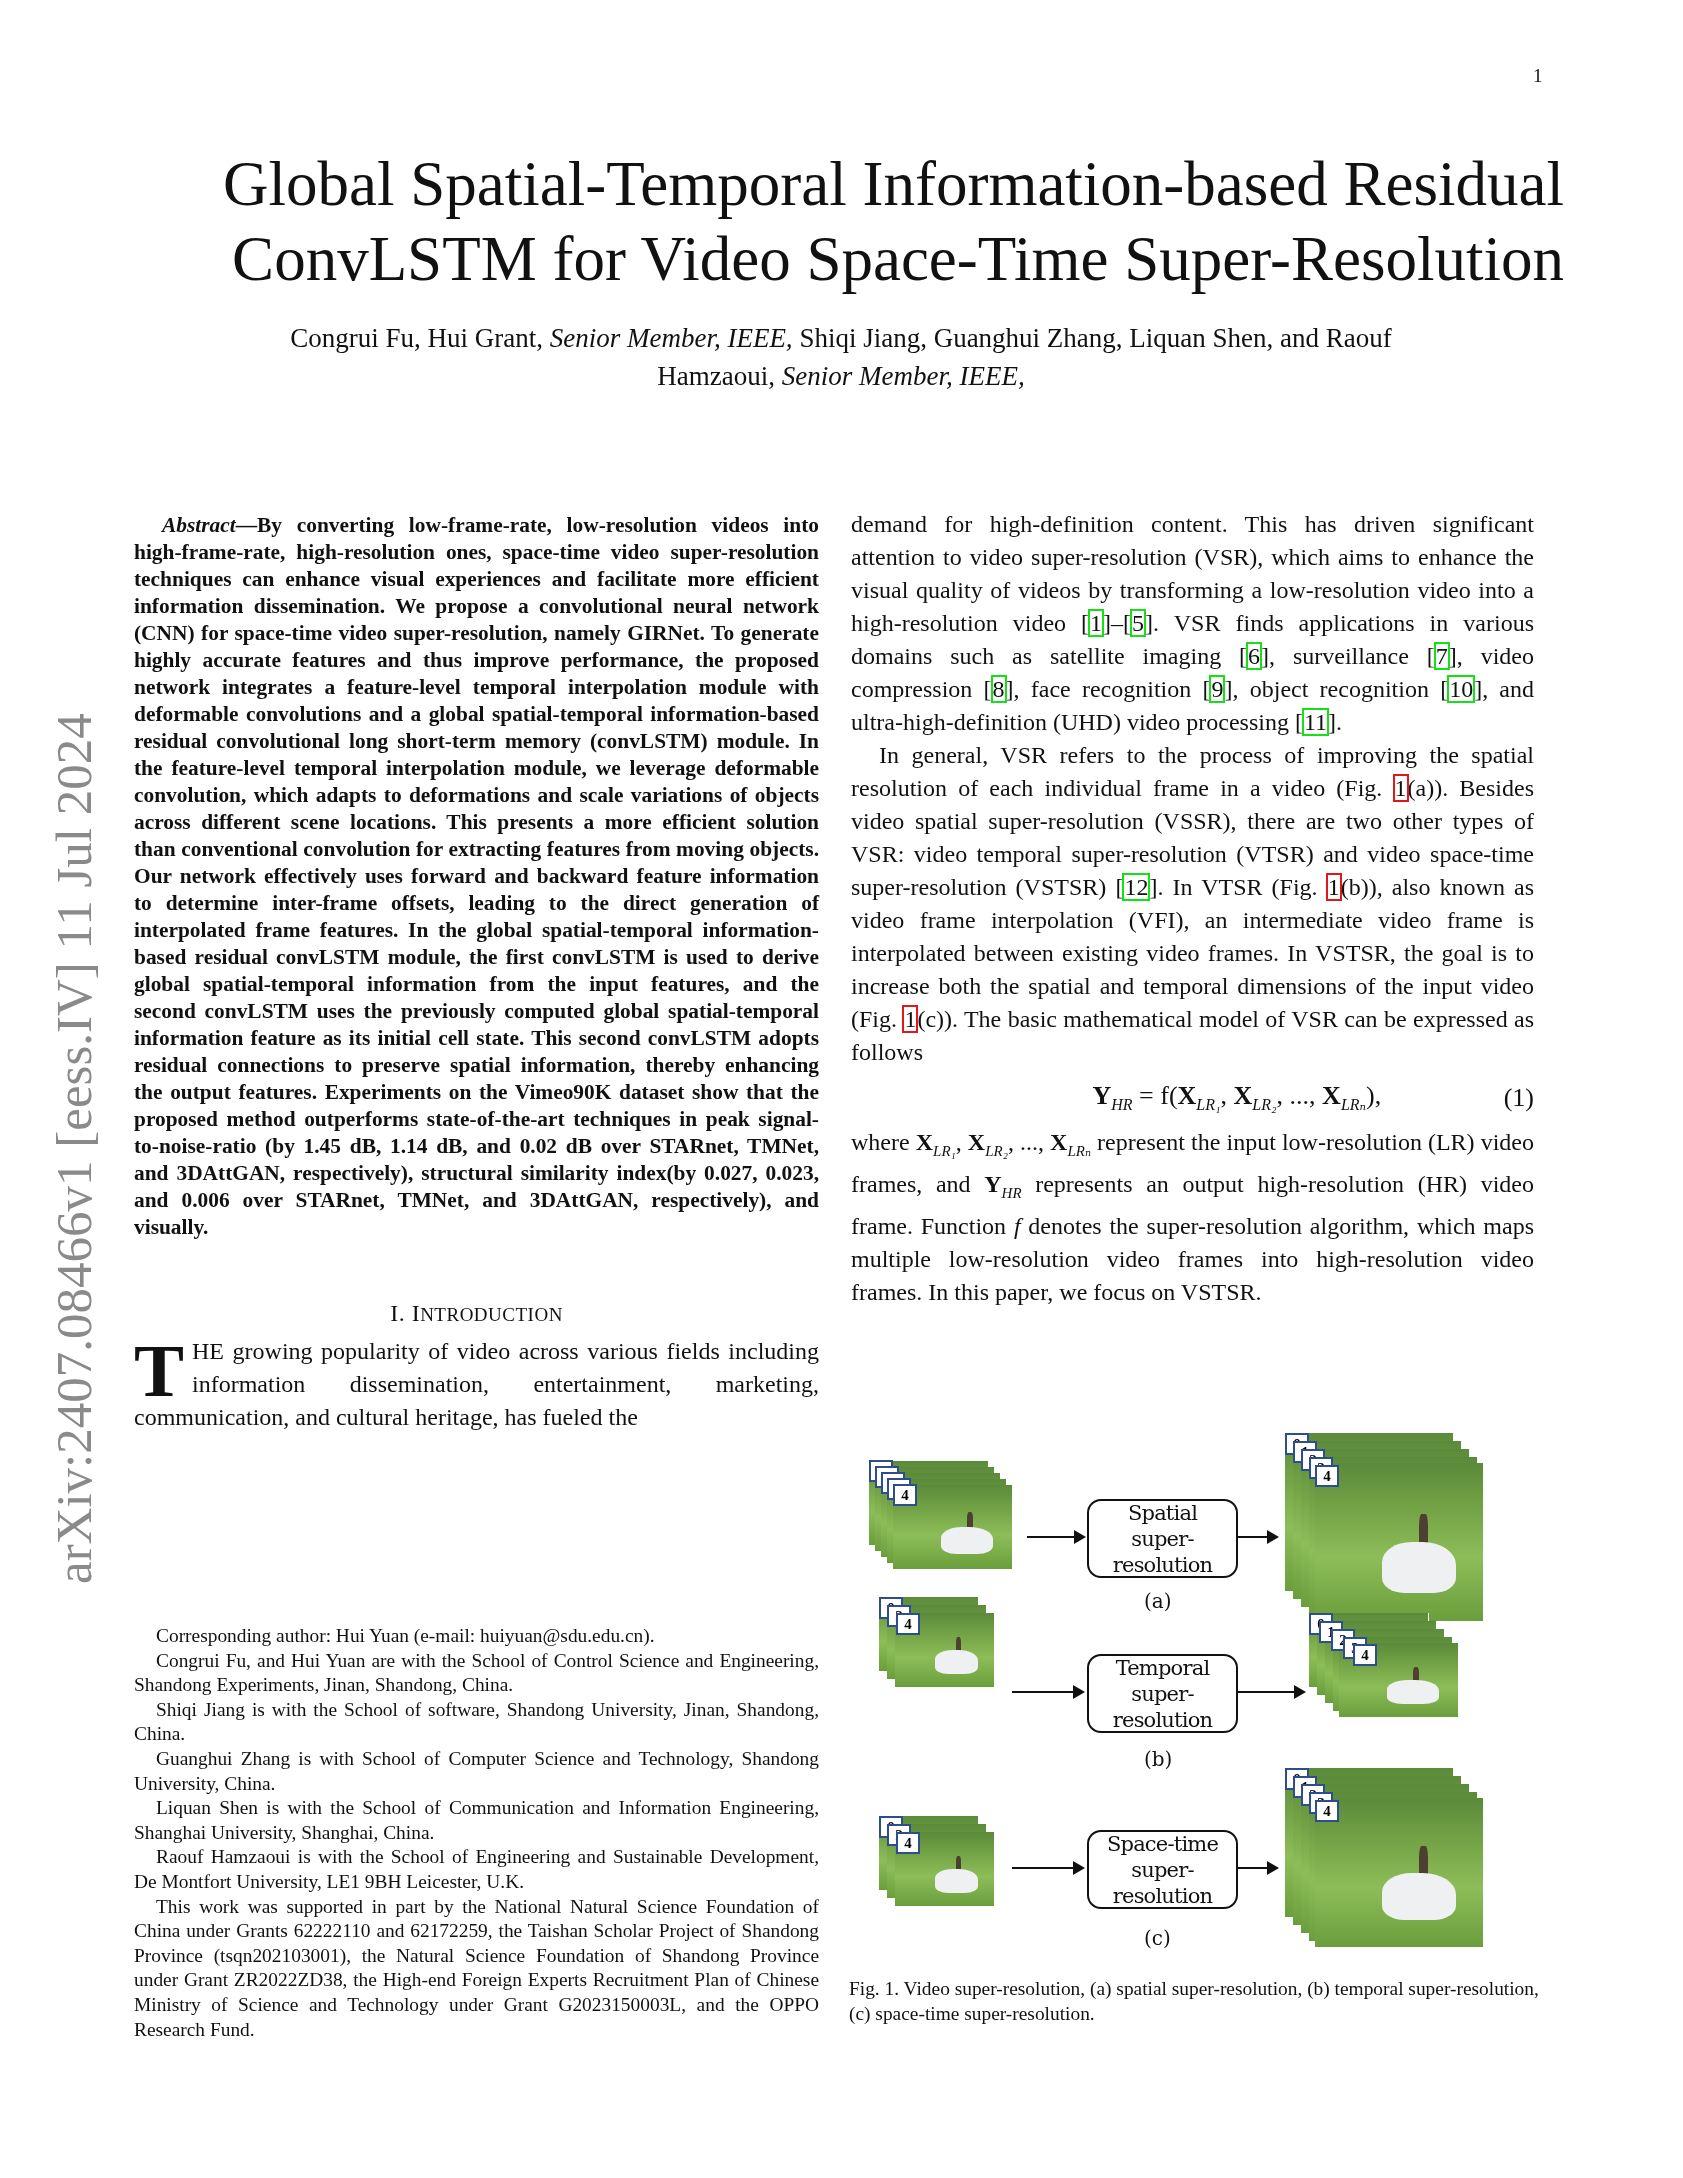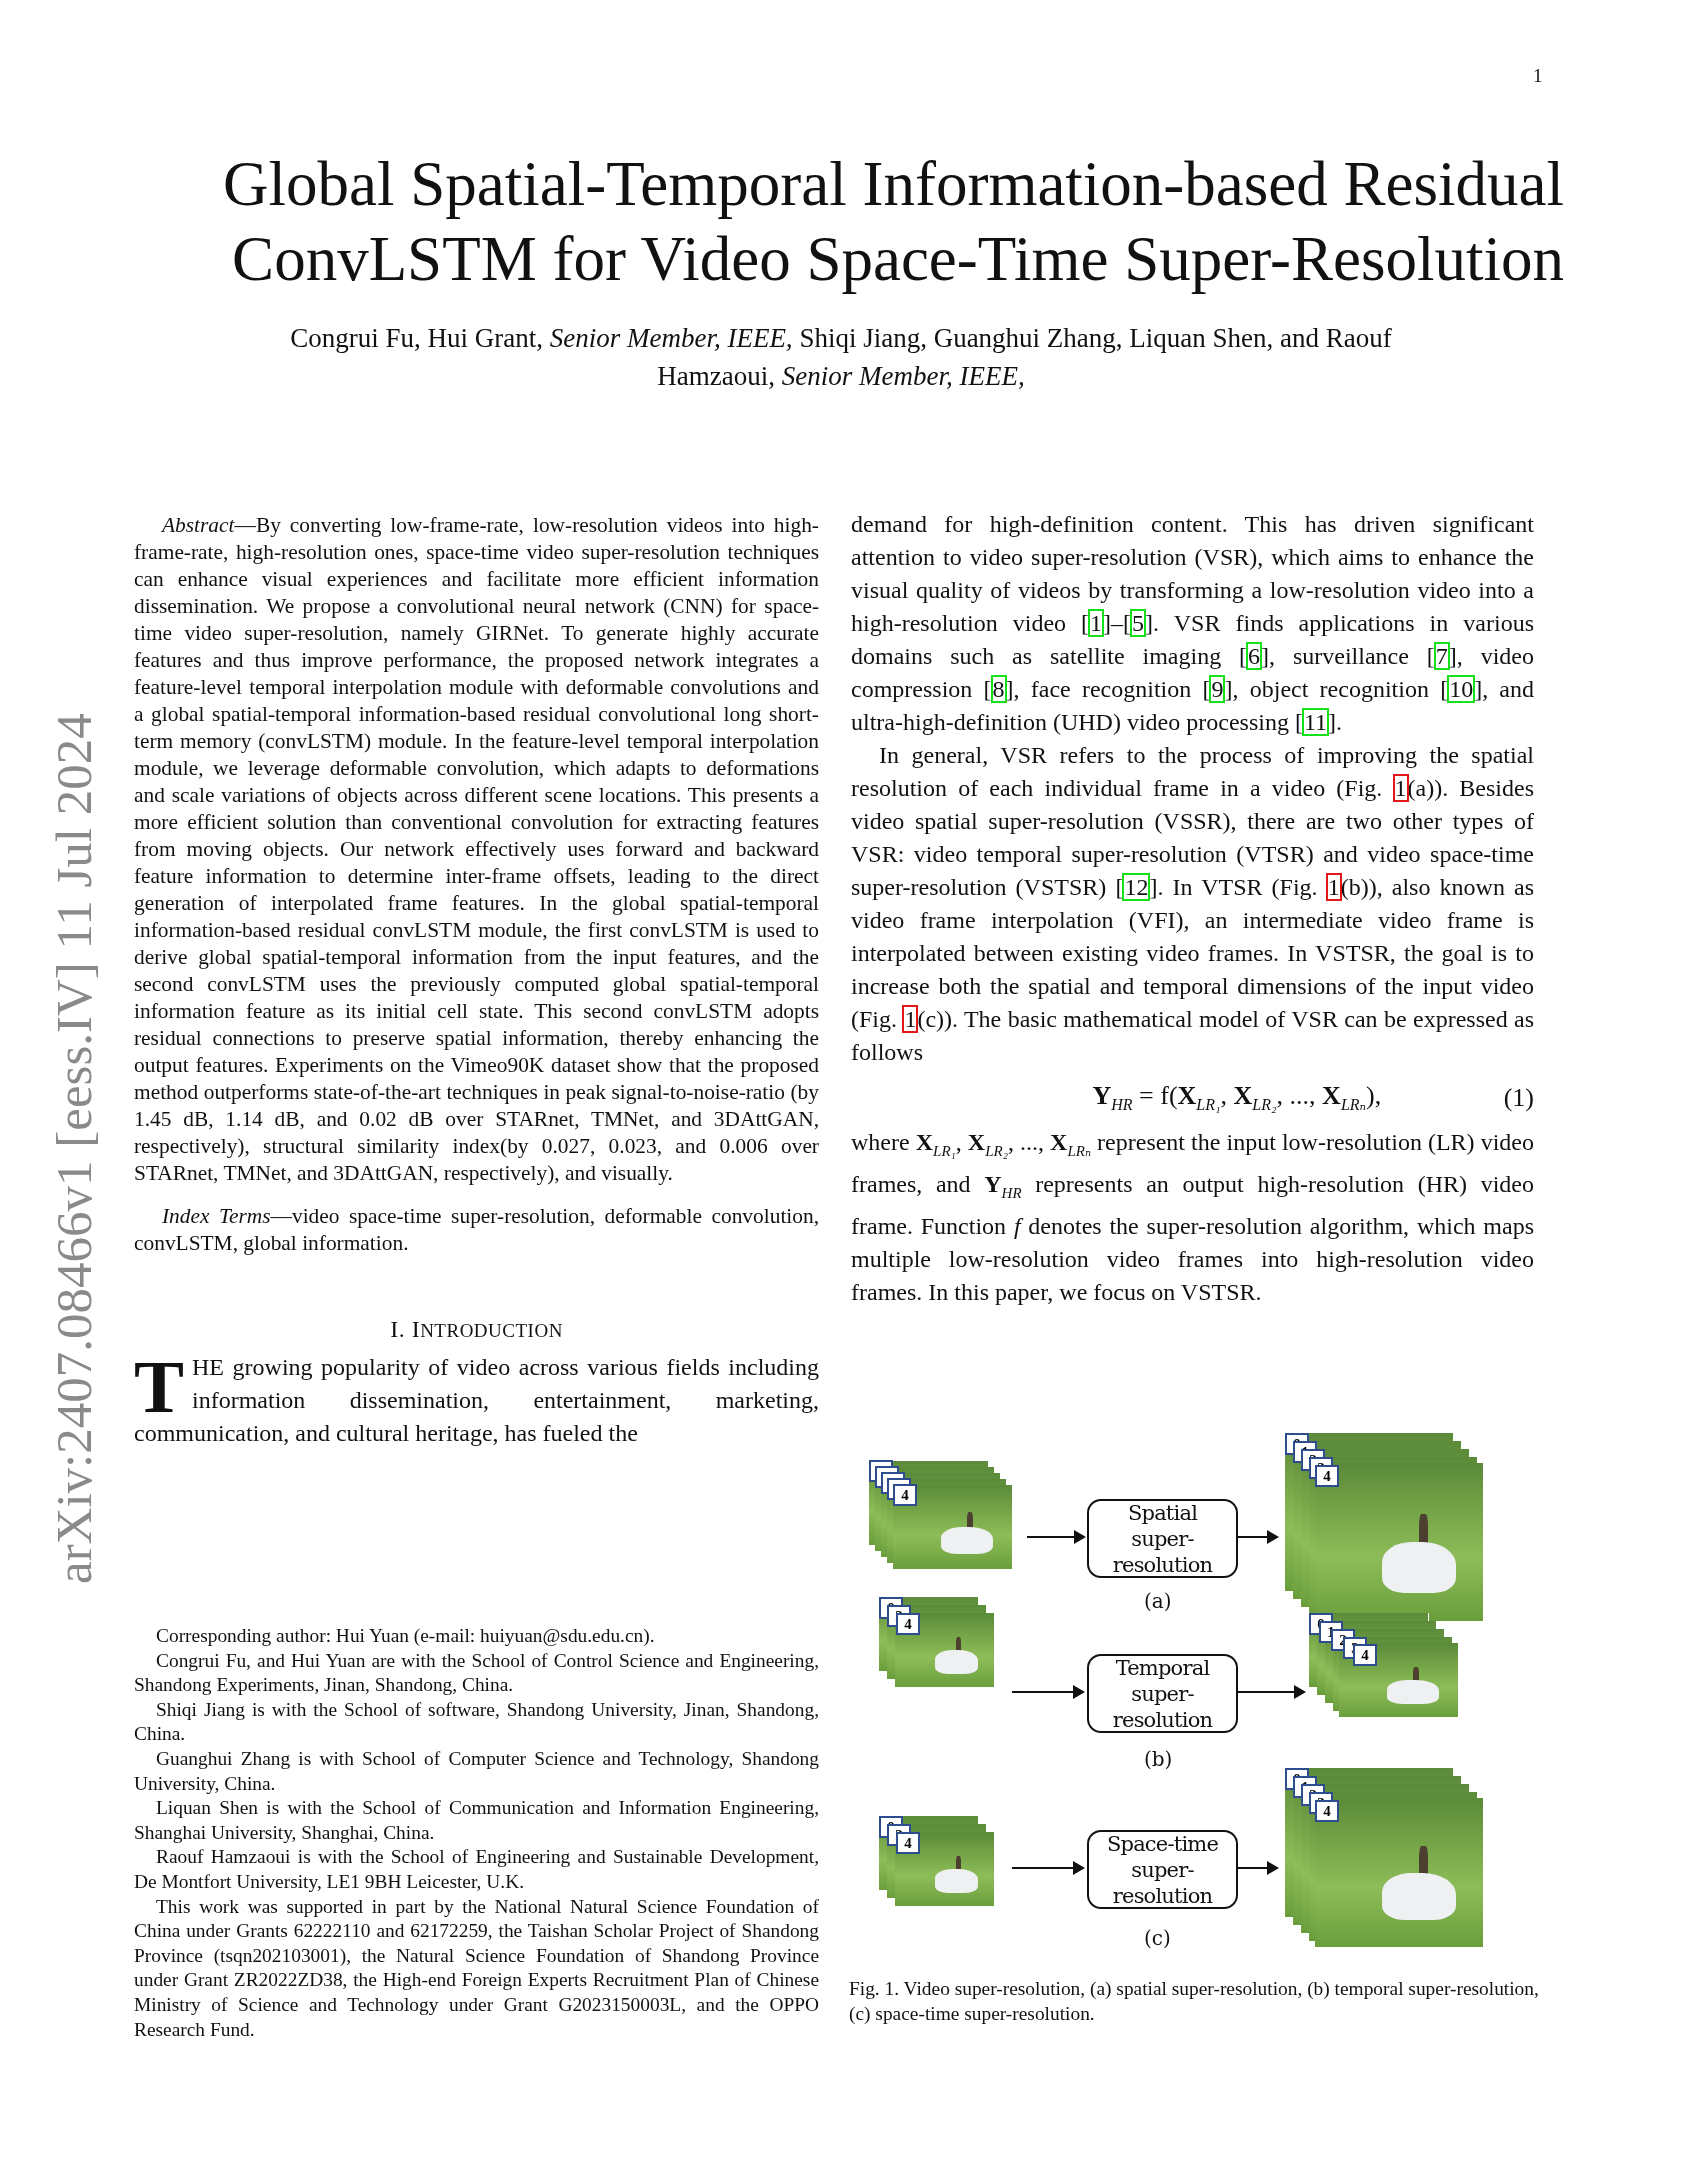--- a/index.html
+++ b/index.html
@@ -8,21 +8,21 @@
   .abs { position: absolute; }
   .page-num { left: 1533px; top: 65px; font-size: 19px; }
   .arxiv { position: absolute; left: 40px; top: 1584px; width: 1010px; height: 69px;
            transform-origin: 0 0; transform: rotate(-90deg);
            font-size: 51px; color: #8a8a8a; white-space: nowrap; letter-spacing: 0px; line-height: 69px; }
   .title { left: 119px; top: 147px; width: 1445px; text-align: right; font-size: 63px; line-height: 75px; }
   .authors { left: 158px; top: 319px; width: 1366px; text-align: center; font-size: 27px; line-height: 38px; }
   .authors i { font-style: italic; margin-top: 32px; }
   .col-left { left: 134px; top: 512px; width: 685px; }
   .col-right { left: 851px; top: 508px; width: 683px; }
-  .abstract { font-weight: normal; font-size: 21.4px; line-height: 27px; text-align: justify; text-indent: 28px; margin: 0; hyphens: manual; }
+  .abstract { font-weight: bold; font-size: 21.4px; line-height: 27px; text-align: justify; text-indent: 28px; margin: 0; hyphens: manual; }
   .abstract i { font-style: italic; }
   .index-terms { margin-top: 16px; }
   .section-head { text-align: center; font-size: 24px; margin: 59px 0 8px 0; letter-spacing: 0.5px; }
   .section-head .sc { font-variant: small-caps; text-align: center; }
   .body-text { font-size: 24px; line-height: 33px; text-align: justify; margin: 0; }
   .intro-par { position: relative; }
   .dropcap { float: left; font-size: 75px; line-height: 59px; margin: 6px 8px 0 0; font-weight: bold; }
   .footnotes { left: 134px; top: 1624px; width: 685px; font-size: 19.4px; line-height: 24.6px; text-align: justify; }
   .footnotes p { margin: 0; text-indent: 22px; }
   .indent { text-indent: 28px; }
@@ -64,21 +64,20 @@
   <div>
     <span>Congrui Fu, Hui Grant, </span><i>Senior Member, IEEE,</i><span> Shiqi Jiang, Guanghui Zhang, Liquan Shen, and Raouf</span>
   </div>
   <div>
     <span>Hamzaoui, </span><i>Senior Member, IEEE,</i>
   </div>
 </div>
 
 <div class="abs col-left">
   <p class="abstract"><i>Abstract</i><span>—By converting low-frame-rate, low-resolution videos into high-frame-rate, high-resolution ones, space-time video super-resolution techniques can enhance visual experiences and facilitate more efficient information dissemination. We propose a convolutional neural network (CNN) for space-time video super-resolution, namely GIRNet. To generate highly accurate features and thus improve performance, the proposed network integrates a feature-level temporal interpolation module with deformable convolutions and a global spatial-temporal information-based residual convolutional long short-term memory (convLSTM) module. In the feature-level temporal interpolation module, we leverage deformable convolution, which adapts to deformations and scale variations of objects across different scene locations. This presents a more efficient solution than conventional convo­lution for extracting features from moving objects. Our network effectively uses forward and backward feature information to determine inter-frame offsets, leading to the direct generation of interpolated frame features. In the global spatial-temporal information-based residual convLSTM module, the first con­vLSTM is used to derive global spatial-temporal information from the input features, and the second convLSTM uses the previously computed global spatial-temporal information feature as its initial cell state. This second convLSTM adopts residual connections to preserve spatial information, thereby enhancing the output features. Experiments on the Vimeo90K dataset show that the proposed method outperforms state-of-the-art techniques in peak signal-to-noise-ratio (by 1.45 dB, 1.14 dB, and 0.02 dB over STARnet, TMNet, and 3DAttGAN, respectively), structural similarity index(by 0.027, 0.023, and 0.006 over STARnet, TMNet, and 3DAttGAN, respectively), and visually.</span></p>
-  <p class="abstract index-terms"><i>Index Terms</i><span>—video space-time super-resolution, deformable convolution, convLSTM, global information.</span></p>
 
   <div class="section-head">
     <span>I. </span><span>I</span><span class="sc" style="font-size:19px;">NTRODUCTION</span>
   </div>
   <p class="body-text intro-par"><span class="dropcap">T</span><span>HE growing popularity of video across various fields including information dissemination, entertainment, mar­keting, communication, and cultural heritage, has fueled the</span></p>
 </div>
 
 <div class="abs footnotes">
   <p>Corresponding author: Hui Yuan (e-mail: huiyuan@sdu.edu.cn).</p>
   <p>Congrui Fu, and Hui Yuan are with the School of Control Science and Engineering, Shandong Experiments, Jinan, Shandong, China.</p>

